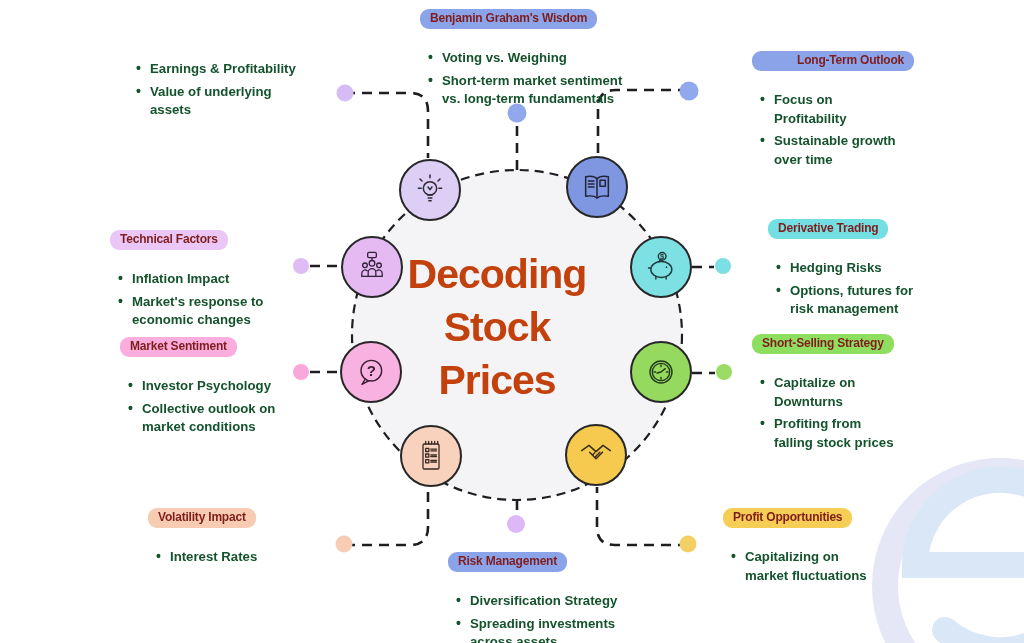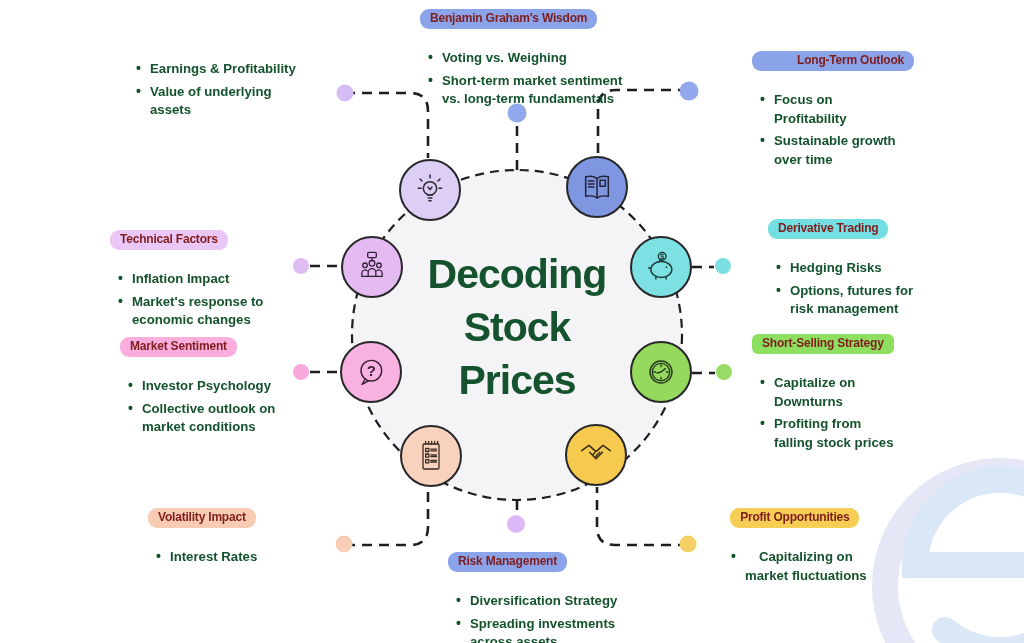--- a/index.html
+++ b/index.html
@@ -6,23 +6,23 @@
   html,body { width:1024px; height:643px; }
   body {
     position:relative; overflow:hidden; background:#ffffff;
     font-family:"Liberation Sans", sans-serif;
   }
   svg.layer { position:absolute; left:0; top:0; }
   #watermark { z-index:0; }
   #connectors { z-index:1; }
 
   .center-text {
-    position:absolute; left:352px; top:248px; width:330px; z-index:2;
+    position:absolute; left:332px; top:248px; width:330px; z-index:2;
     text-align:center; font-weight:800; font-size:41px; line-height:53px;
-    color:#14532d; letter-spacing:-1px;
+    color:#c2410c; letter-spacing:-1px;
   }
 
   .node {
     position:absolute; width:62px; height:62px; border-radius:50%;
     border:2.2px solid #27272a; z-index:2;
     display:flex; align-items:center; justify-content:center;
   }
   .node svg { width:40px; height:40px; }
   .node svg * { vector-effect:non-scaling-stroke; }
 
@@ -51,21 +51,21 @@
 
   .pos-0 { left:128px; top:60px; }
   .pos-1 { left:420px; top:8px;  }
   .pos-2 { left:752px; top:50px; }
   .pos-3 { left:110px; top:229px;}
   .pos-4 { left:768px; top:218px;}
   .pos-5 { left:120px; top:336px;}
   .pos-6 { left:752px; top:333px;}
   .pos-7 { left:148px; top:507px;}
   .pos-8 { left:448px; top:551px;}
-  .pos-9 { left:723px; top:507px;text-align:center;}
+  .pos-9 { left:723px; top:507px;}
 </style>
 </head>
 <body>
 
 <svg id="watermark" class="layer" width="1024" height="643" viewBox="0 0 1024 643">
   <circle cx="1000" cy="586" r="115" fill="none" stroke-width="26" style="stroke: rgb(230, 231, 246);"></circle>
   <path d="M1055,500 A85,85 0 0 0 915,565 L1085,565 A85,85 0 0 1 945,630" fill="none" stroke-width="26" stroke-linecap="round" style="stroke: rgb(217, 231, 246);"></path>
 </svg>
 
 <svg id="connectors" class="layer" width="1024" height="643" viewBox="0 0 1024 643">
@@ -218,21 +218,21 @@
 </div>
 <div class="section pos-5">
   <span class="pill" style="background-color: rgb(251, 174, 222);">Market Sentiment</span>
   <div class="bullets">
     <div class="bullet">Investor Psychology</div>
     <div class="bullet">Collective outlook on
 market conditions</div>
   </div>
 </div>
 <div class="section pos-6">
-  <span class="pill" style="background-color: rgb(142, 222, 95); border-radius: 6px;">Short-Selling Strategy</span>
+  <span class="pill" style="background-color: rgb(142, 222, 95);">Short-Selling Strategy</span>
   <div class="bullets">
     <div class="bullet">Capitalize on
 Downturns</div>
     <div class="bullet">Profiting from
 falling stock prices</div>
   </div>
 </div>
 <div class="section pos-7">
   <span class="pill" style="background-color: rgb(248, 204, 178);">Volatility Impact</span>
   <div class="bullets">

